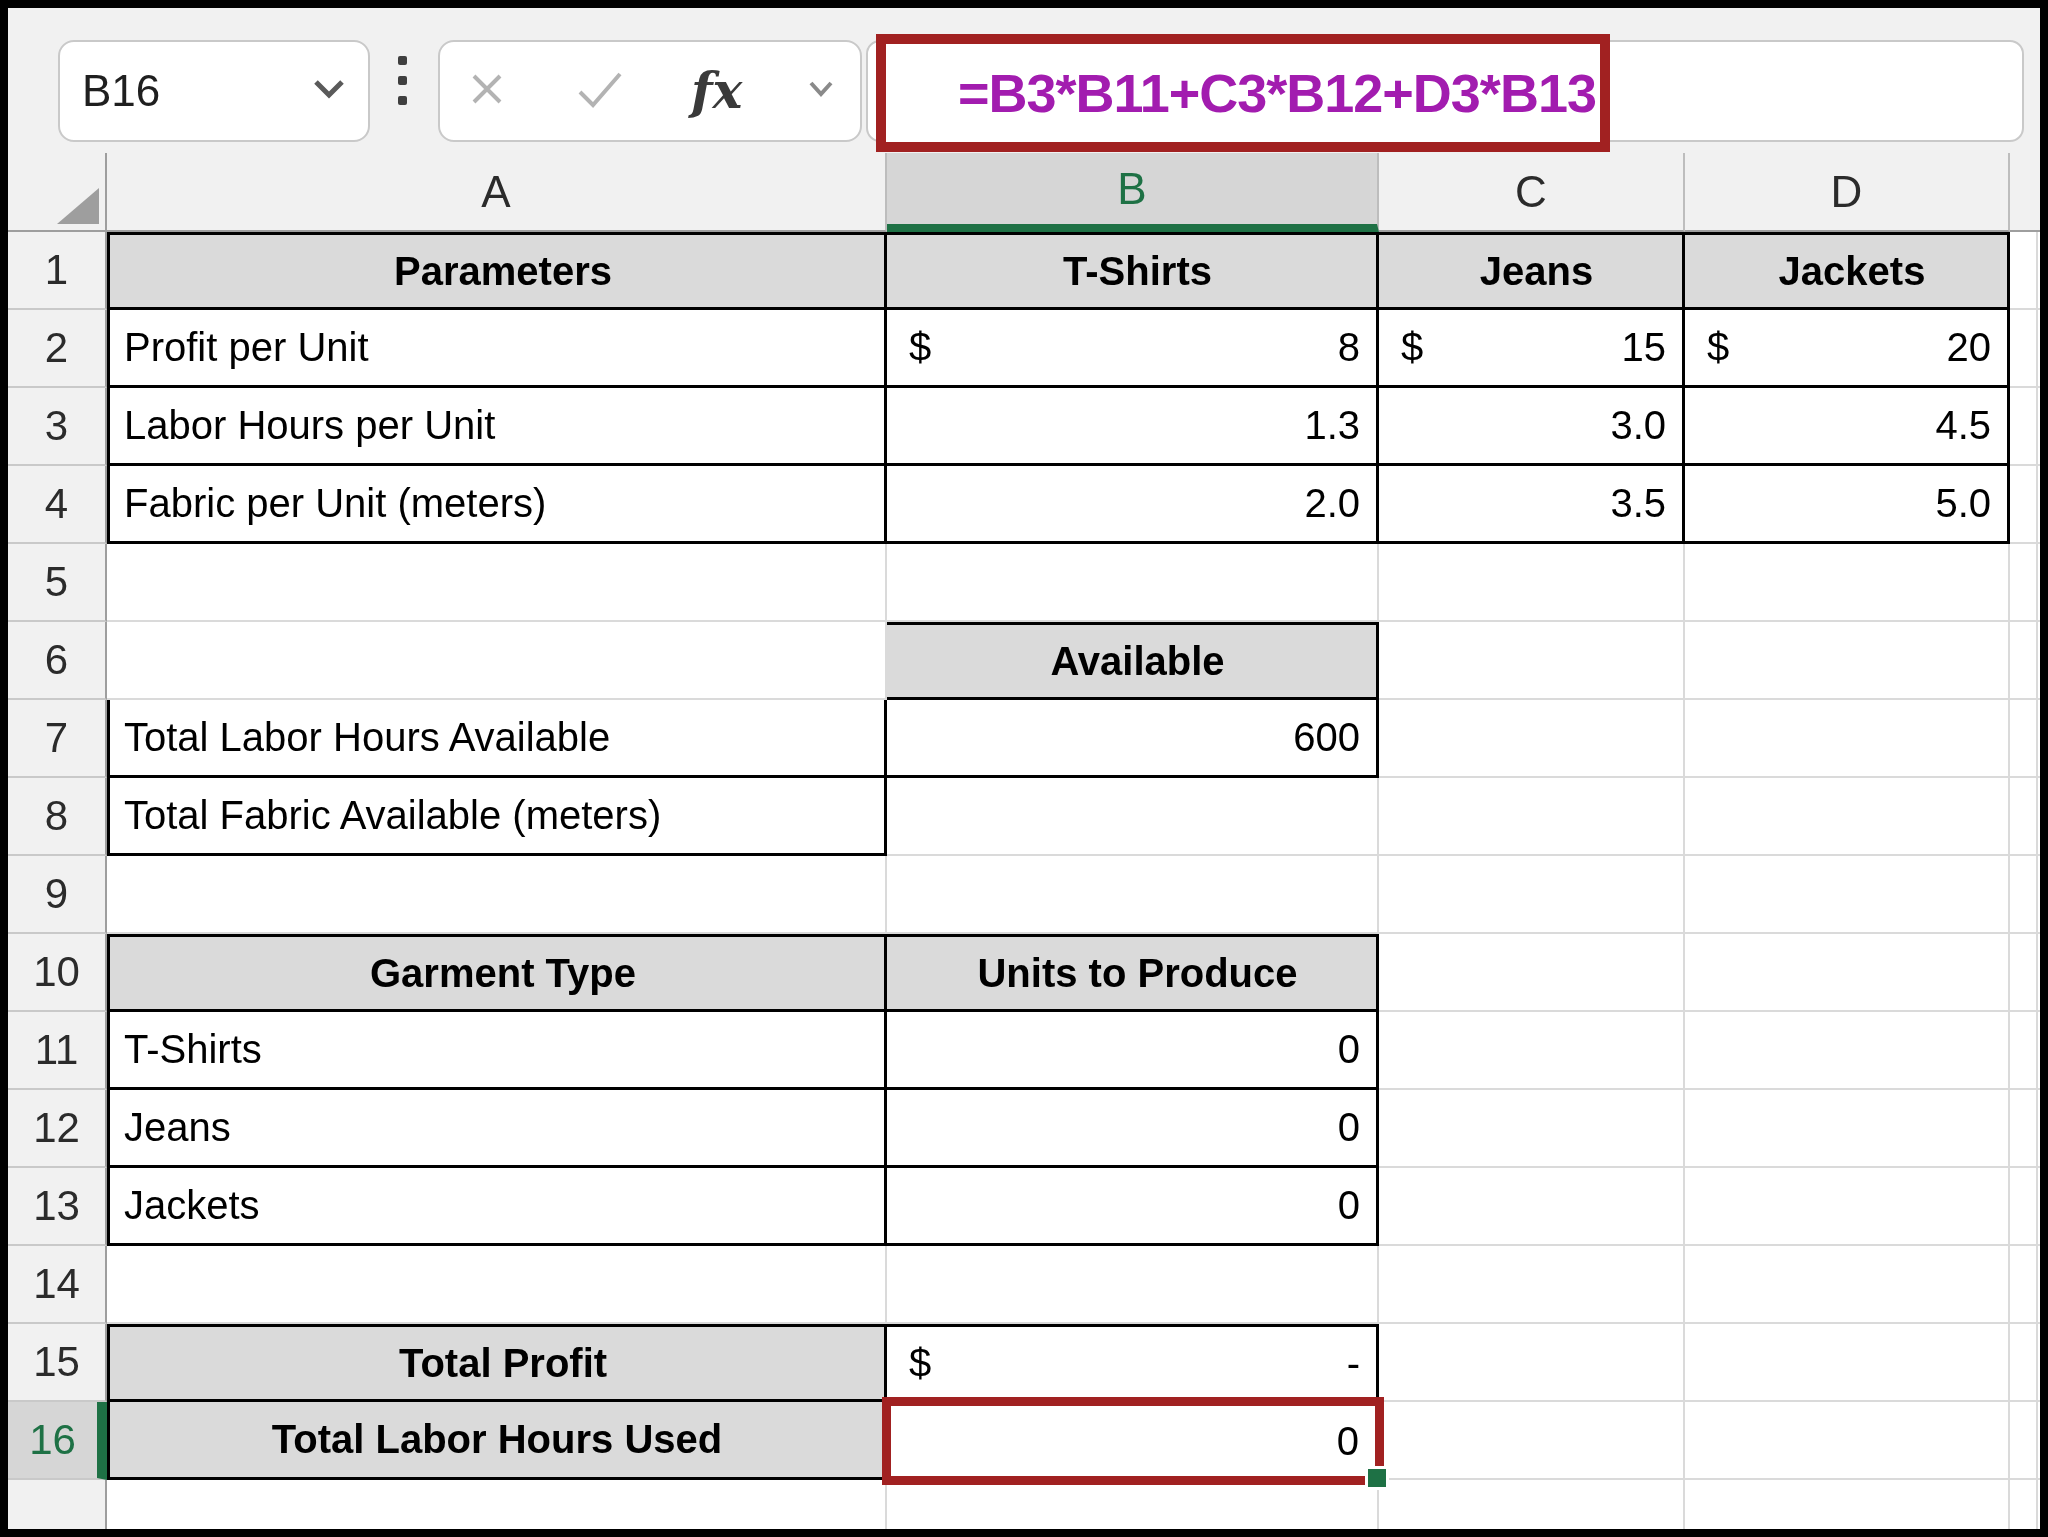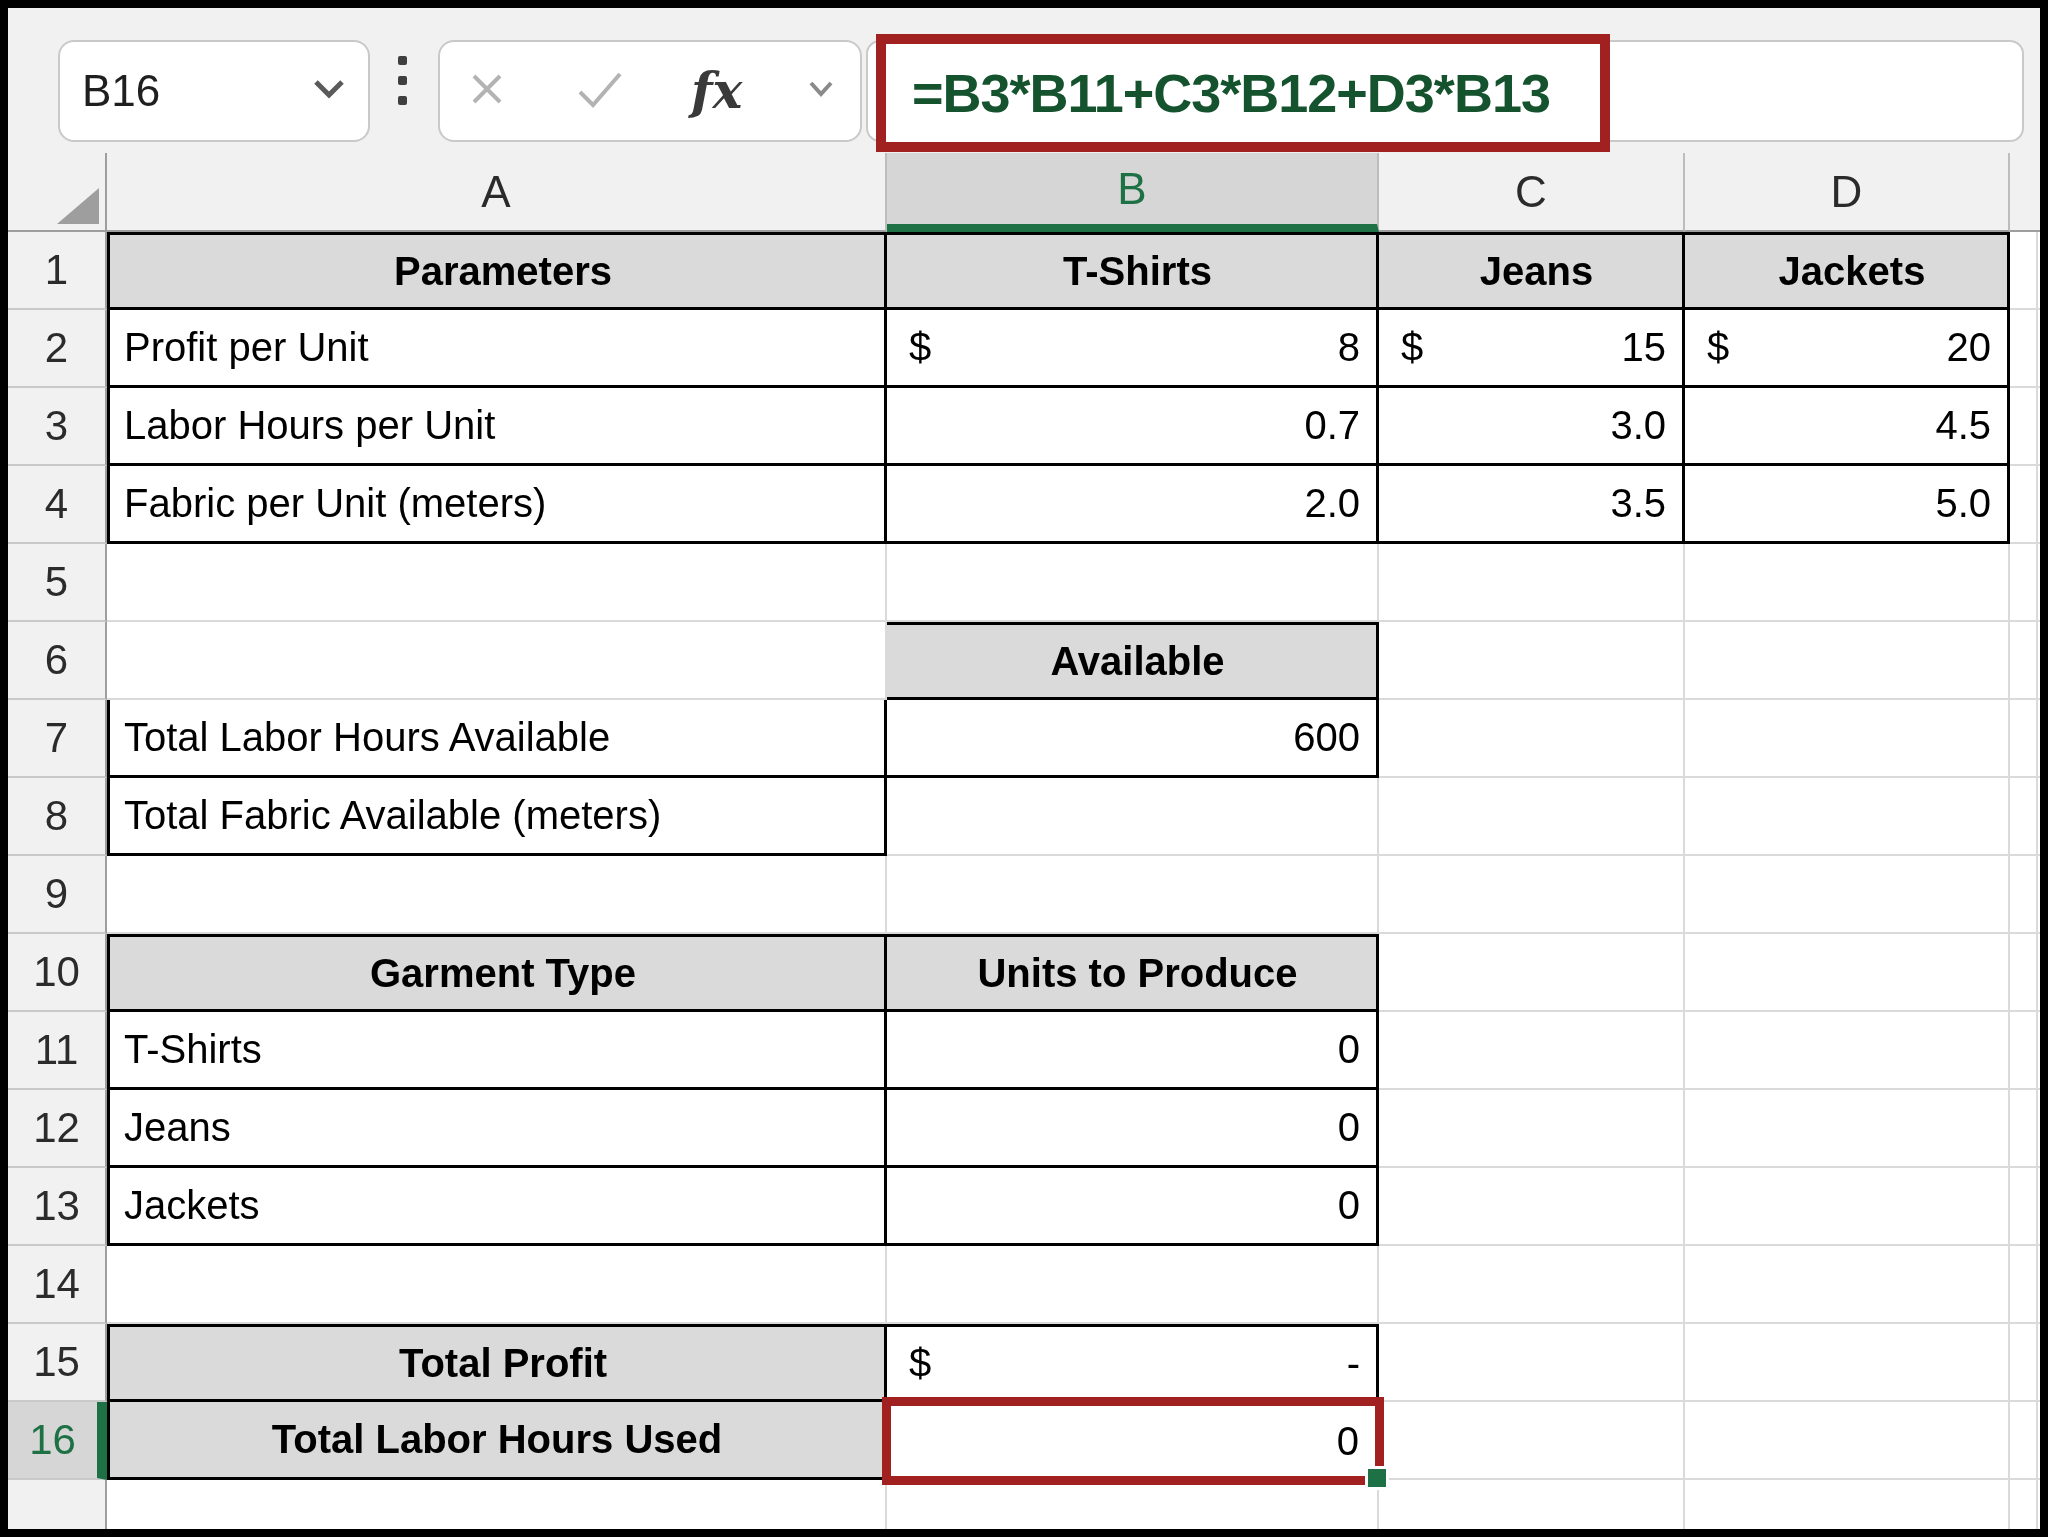--- a/index.html
+++ b/index.html
@@ -10,21 +10,21 @@
   .fbar{position:absolute;top:12px;left:0;width:100%;height:145px;background:#F1F1F1;}
   .namebox{position:absolute;left:50px;top:20px;width:312px;height:102px;background:#fff;border:2px solid #C9C9C9;border-radius:16px;box-sizing:border-box;display:flex;align-items:center;padding:0 22px;}
   .namebox .ref{font-size:44px;color:#1f1f1f;}
   .chev{margin-left:auto;}
   .kebab{position:absolute;left:390px;top:36px;display:flex;flex-direction:column;gap:11px;}
   .kebab i{width:9px;height:9px;background:#3F3F3F;border-radius:2px;}
   .fxgroup{position:absolute;left:430px;top:20px;width:424px;height:102px;background:#fff;border:2px solid #C9C9C9;border-radius:16px;box-sizing:border-box;display:flex;align-items:center;justify-content:space-between;padding:0 26px;}
   .fxlabel{font-family:"DejaVu Serif",serif;font-style:italic;font-weight:bold;font-size:50px;color:#3A3A3A;line-height:1;}
   .finput{position:absolute;left:858px;top:20px;width:1158px;height:102px;background:#fff;border:2px solid #C9C9C9;border-radius:14px;box-sizing:border-box;}
   .redbox{position:absolute;left:868px;top:14px;width:734px;height:118px;background:#fff;border:10px solid #A12121;box-sizing:border-box;display:flex;align-items:center;padding-left:26px;}
-  .formula{font-size:54px;font-weight:600;color:#14532d;letter-spacing:-1px;white-space:nowrap;}
+  .formula{font-size:54px;font-weight:600;color:#a21caf;letter-spacing:-1px;white-space:nowrap;margin-left:46px;}
 
   
   .sheet{position:absolute;top:145px;left:0;width:2032px;height:1376px;background:#fff;display:grid;
     grid-template-columns:99px 780px 492px 306px 325px 30px;
     grid-template-rows:79px repeat(16,78px) 49px;position:absolute;}
   .gridbg{position:absolute;left:99px;top:79px;width:1933px;height:1297px;z-index:0;
     background:
       linear-gradient(#DADADA,#DADADA) 778px 0/2px 100% no-repeat,
       linear-gradient(#DADADA,#DADADA) 1270px 0/2px 100% no-repeat,
       linear-gradient(#DADADA,#DADADA) 1576px 0/2px 100% no-repeat,
@@ -135,21 +135,21 @@
       <div class="cell cur" style="grid-area:3/4">
         <span>$</span>
           <span>15</span>
       </div>
       <div class="cell cur" style="grid-area:3/5">
         <span>$</span>
           <span>20</span>
       </div>
 
       <div class="cell lbl bl" style="grid-area:4/2">Labor Hours per Unit</div>
-      <div class="cell num" style="grid-area:4/3">0.7</div>
+      <div class="cell num" style="grid-area:4/3">1.3</div>
       <div class="cell num" style="grid-area:4/4">3.0</div>
       <div class="cell num" style="grid-area:4/5">4.5</div>
 
       <div class="cell lbl bl" style="grid-area:5/2">Fabric per Unit (meters)</div>
       <div class="cell num" style="grid-area:5/3">2.0</div>
       <div class="cell num" style="grid-area:5/4">3.5</div>
       <div class="cell num" style="grid-area:5/5">5.0</div>
 
       <div class="cell lbl bl" style="grid-area:8/2">Total Labor Hours Available</div>
       <div class="cell hdr bt" style="grid-area:7/3">Available</div>

